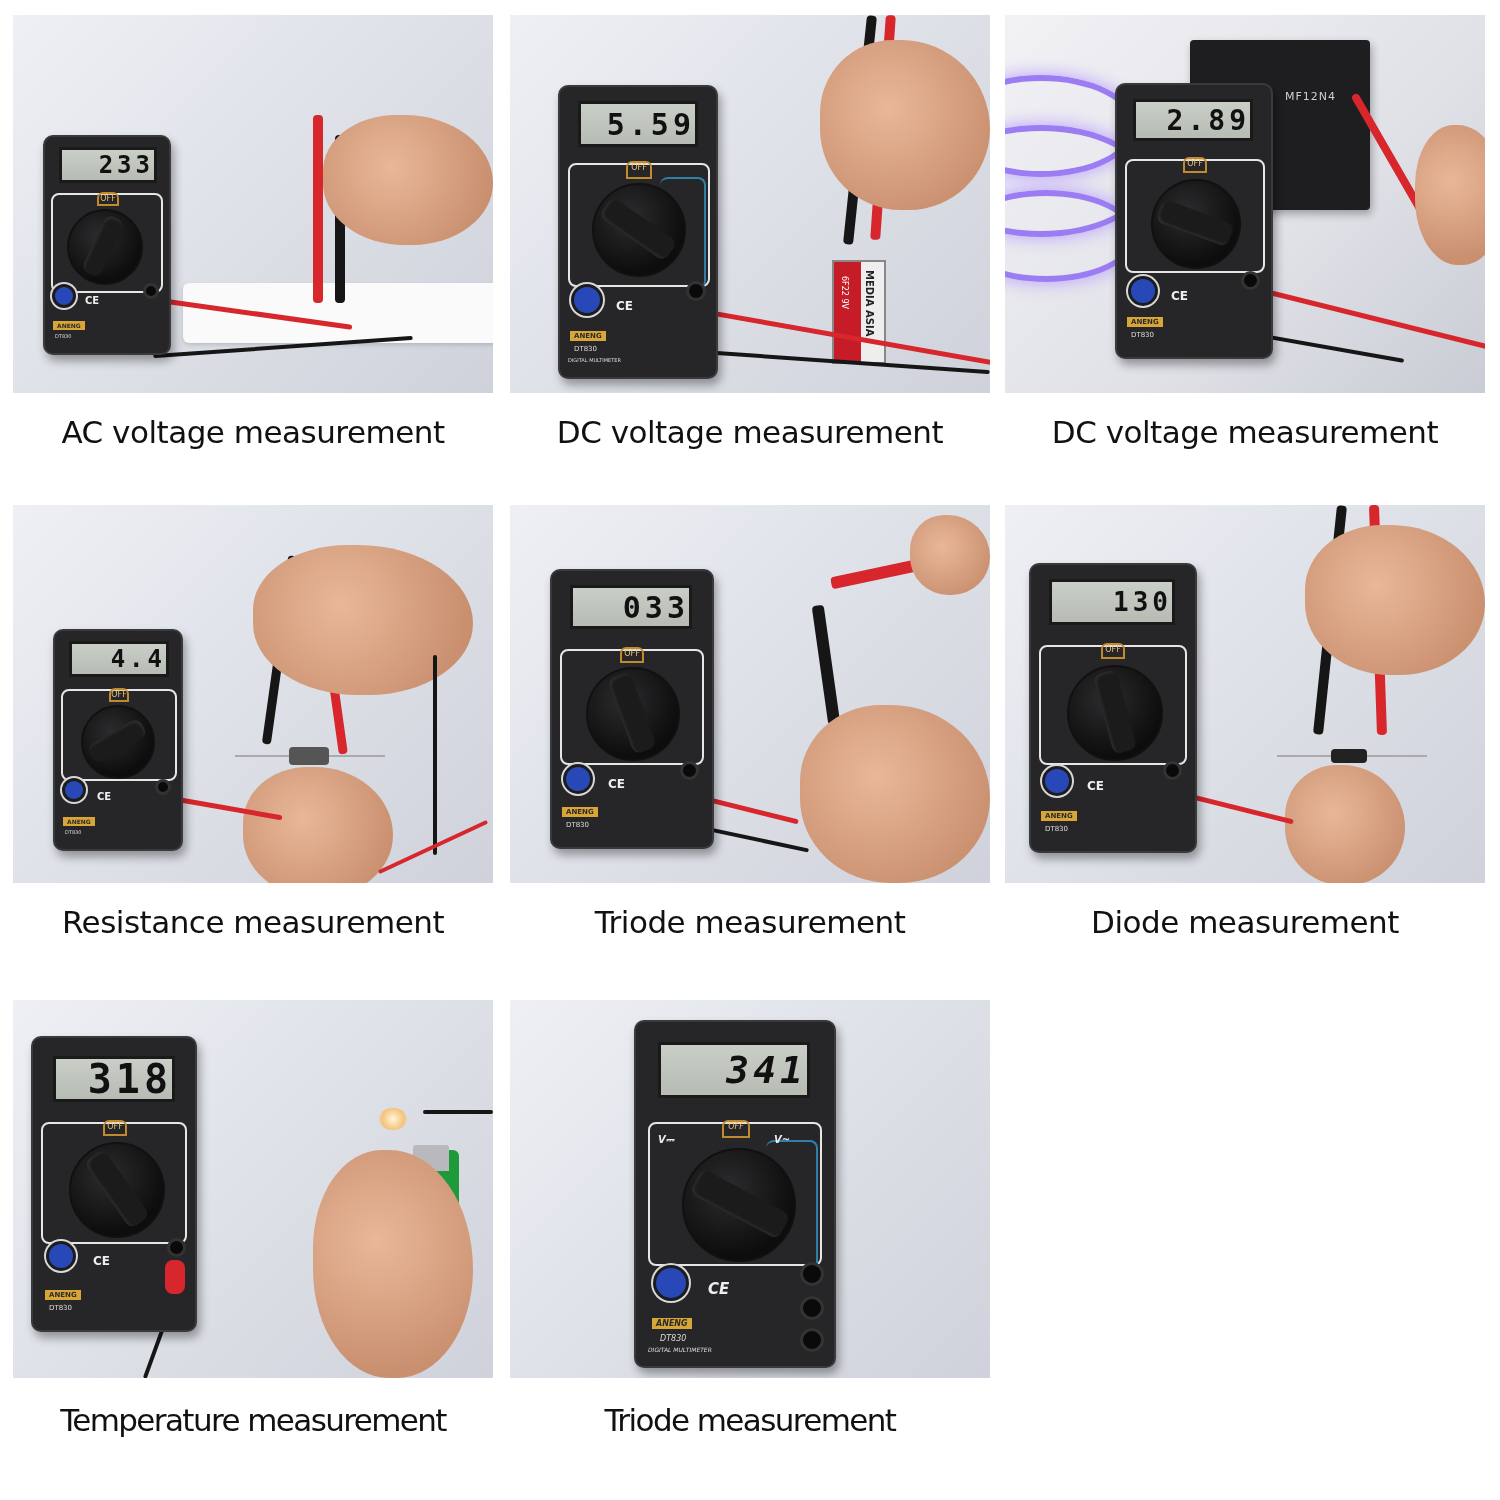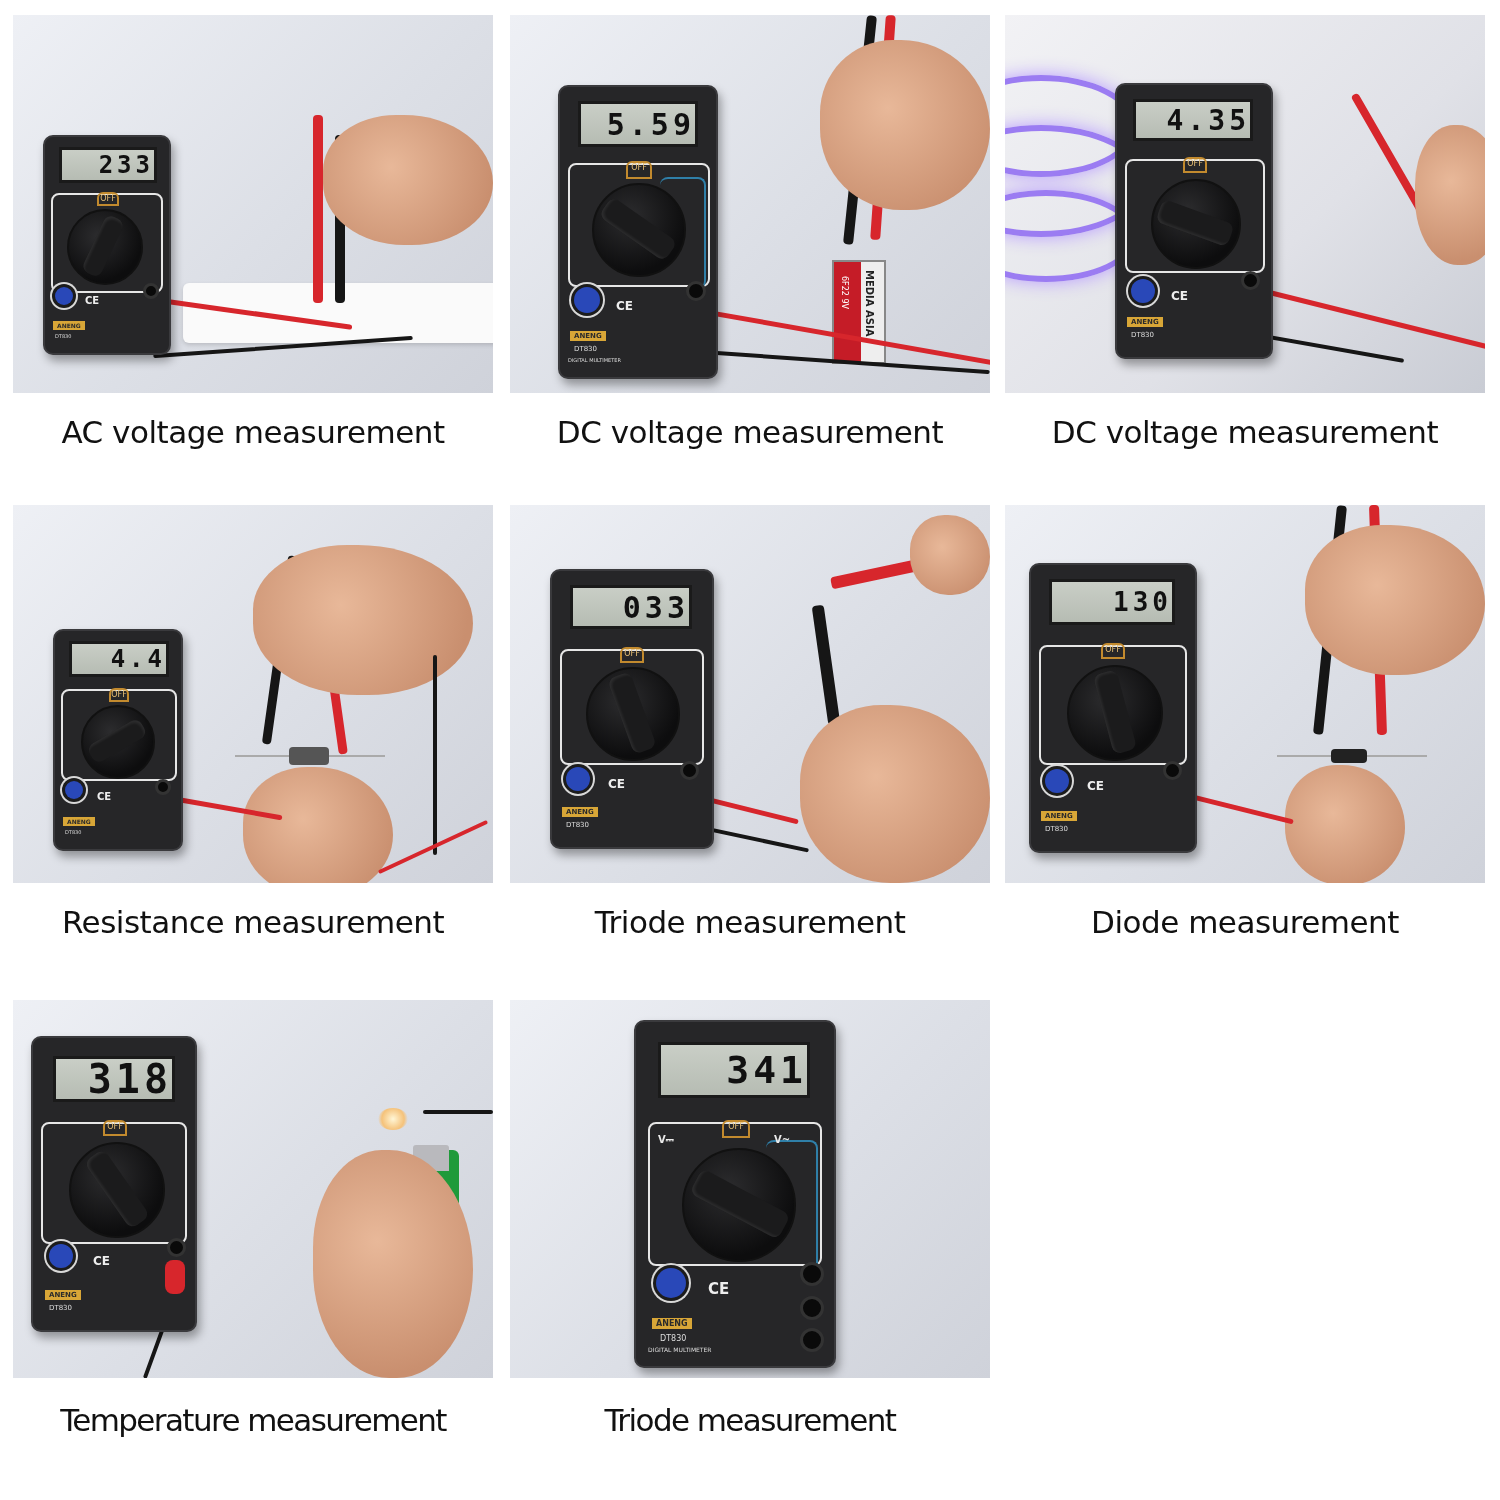--- a/index.html
+++ b/index.html
@@ -91,27 +91,30 @@
     <div class="model" style="left:14px;top:258px;">DT830</div>
     <div class="model" style="left:8px;top:270px;font-size:5px;">DIGITAL MULTIMETER</div>
   </div>
 </div>
 <div class="caption" style="left:510px;top:414px;">DC voltage measurement</div>
 
 <div class="tile dark" style="left:1005px;top:15px;">
   <div class="ledstrip" style="left:-60px;top:60px;width:180px;height:90px;"></div>
   <div class="ledstrip" style="left:-70px;top:110px;width:200px;height:100px;"></div>
   <div class="ledstrip" style="left:-50px;top:175px;width:170px;height:80px;"></div>
+  <div class="agm" style="left:185px;top:25px;width:180px;height:170px;">
+    <div class="agm-label" style="left:95px;top:50px;">MF12N4</div>
+  </div>
   <div class="lead-red" style="left:380px;top:70px;width:8px;height:140px;transform:rotate(-30deg);"></div>
   <div class="hand" style="left:410px;top:110px;width:90px;height:140px;"></div>
   <div class="lead-red" style="left:240px;top:300px;width:250px;height:5px;transform:rotate(14deg);"></div>
   <div class="lead-black" style="left:240px;top:330px;width:160px;height:4px;transform:rotate(10deg);"></div>
 
   <div class="meter" style="left:110px;top:68px;width:154px;height:272px;">
-    <div class="lcd" style="left:16px;top:14px;width:114px;height:36px;font-size:28px;">4.35</div>
+    <div class="lcd" style="left:16px;top:14px;width:114px;height:36px;font-size:28px;">2.89</div>
     <div class="scale" style="left:8px;top:74px;width:136px;height:110px;"></div>
     <div class="offlab" style="left:66px;top:72px;width:20px;height:12px;">OFF</div>
     <div class="dial" style="left:34px;top:94px;width:86px;height:86px;">
       <div class="knob" style="left:30px;top:4px;width:24px;height:76px;transform:rotate(-70deg);"></div>
     </div>
     <div class="hfe" style="left:14px;top:194px;width:24px;height:24px;"></div>
     <div class="ce" style="left:54px;top:204px;font-size:12px;">CE</div>
     <div class="port" style="left:124px;top:186px;width:13px;height:13px;"></div>
     <div class="brand" style="left:10px;top:232px;font-size:7px;">ANENG</div>
     <div class="model" style="left:14px;top:246px;">DT830</div>
@@ -214,21 +217,21 @@
     <div class="ce" style="left:60px;top:216px;font-size:12px;">CE</div>
     <div class="port" style="left:134px;top:200px;width:13px;height:13px;"></div>
     <div class="lead-red" style="left:132px;top:222px;width:20px;height:34px;border-radius:8px;"></div>
     <div class="brand" style="left:12px;top:252px;font-size:7px;">ANENG</div>
     <div class="model" style="left:16px;top:266px;">DT830</div>
   </div>
 </div>
 <div class="caption condensed" style="left:13px;top:1402px;">Temperature measurement</div>
 
 <div class="tile" style="left:510px;top:1000px;">
-  <div class="meter" style="left:124px;top:20px;width:198px;height:344px;">
+  <div class="meter" style="left:124px;top:20px;width:198px;height:344px;font-style:italic;">
     <div class="lcd" style="left:22px;top:20px;width:146px;height:50px;font-size:38px;">341</div>
     <div class="scale" style="left:12px;top:100px;width:170px;height:140px;"></div>
     <div class="scale blue" style="left:130px;top:118px;width:50px;height:130px;border-left:none;border-bottom:none;"></div>
     <div class="offlab" style="left:86px;top:98px;width:24px;height:14px;">OFF</div>
     <div class="tick" style="left:22px;top:112px;font-size:10px;font-weight:bold;">V⎓</div>
     <div class="tick" style="left:138px;top:112px;font-size:10px;font-weight:bold;">V~</div>
     <div class="dial" style="left:46px;top:126px;width:110px;height:110px;">
       <div class="knob" style="left:42px;top:4px;width:28px;height:100px;transform:rotate(-62deg);"></div>
     </div>
     <div class="hfe" style="left:20px;top:246px;width:30px;height:30px;"></div>

